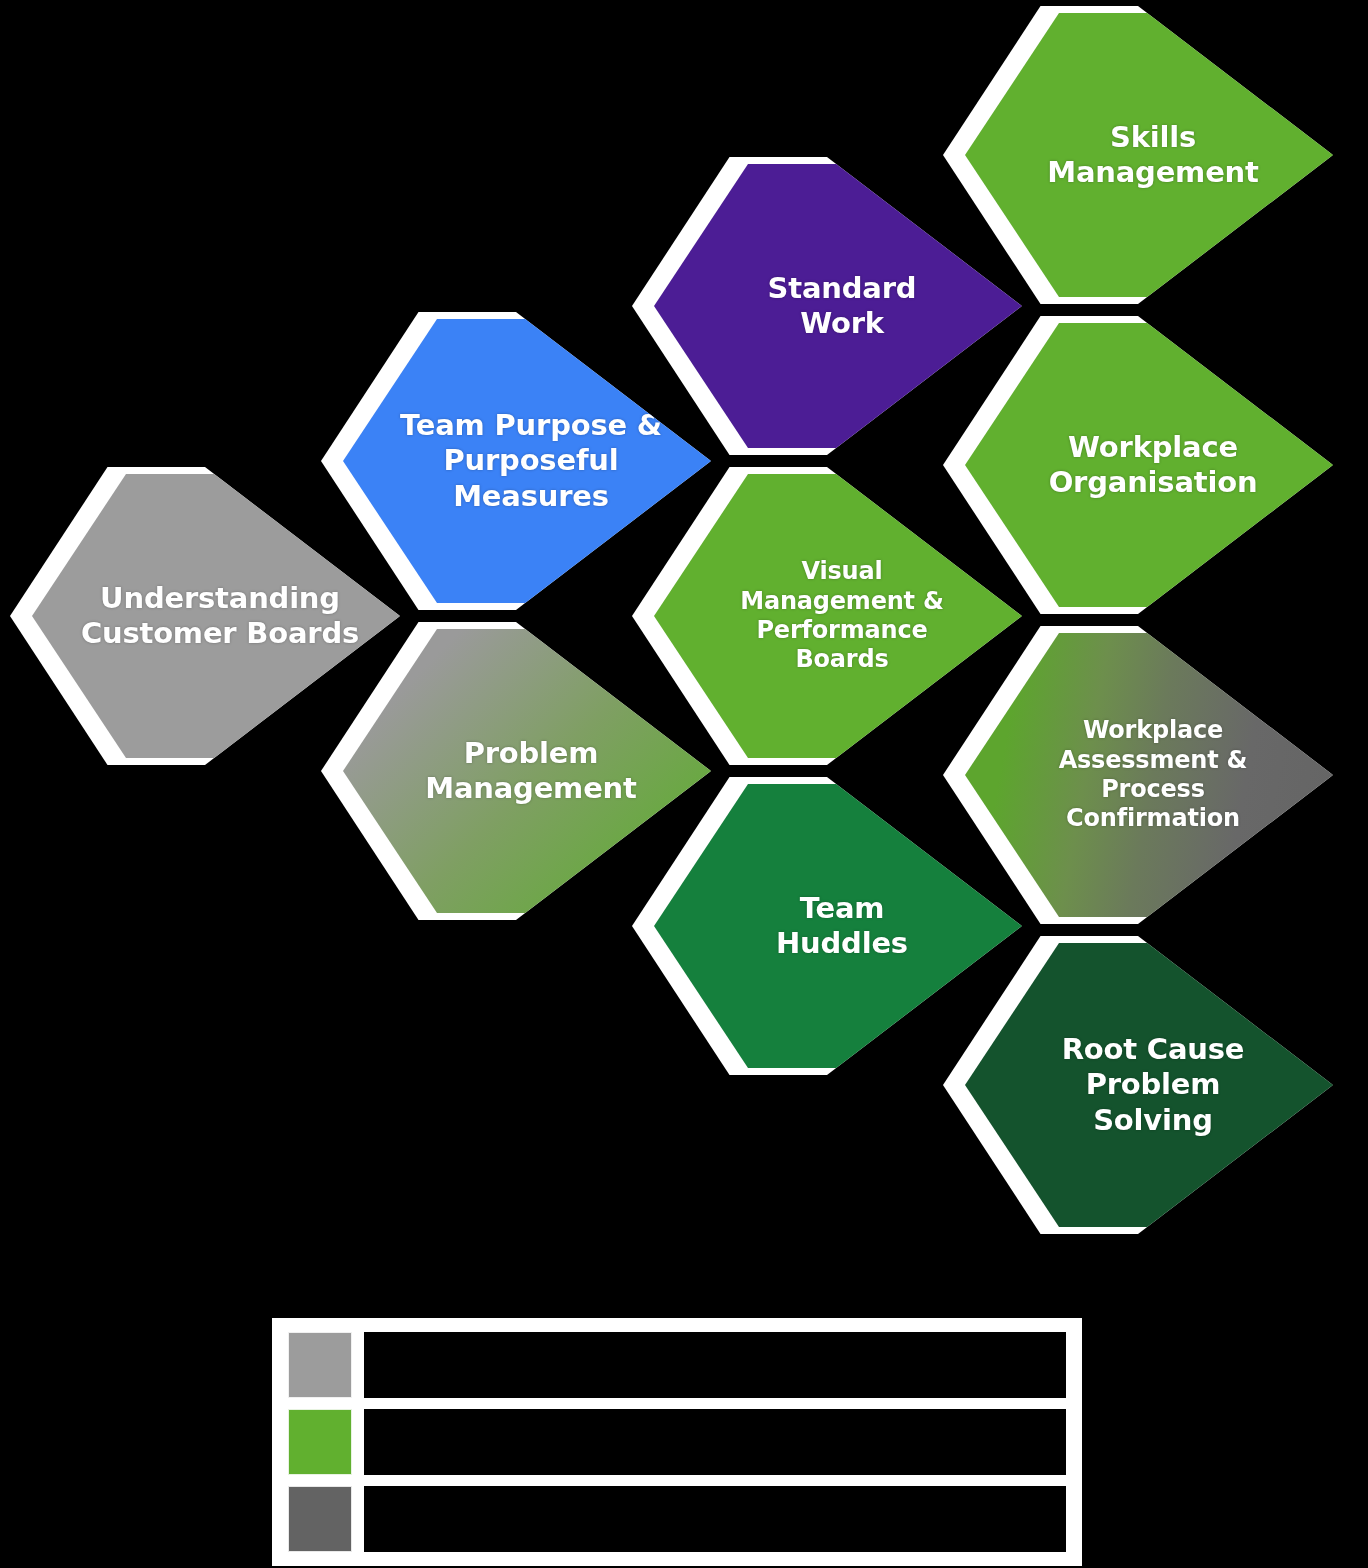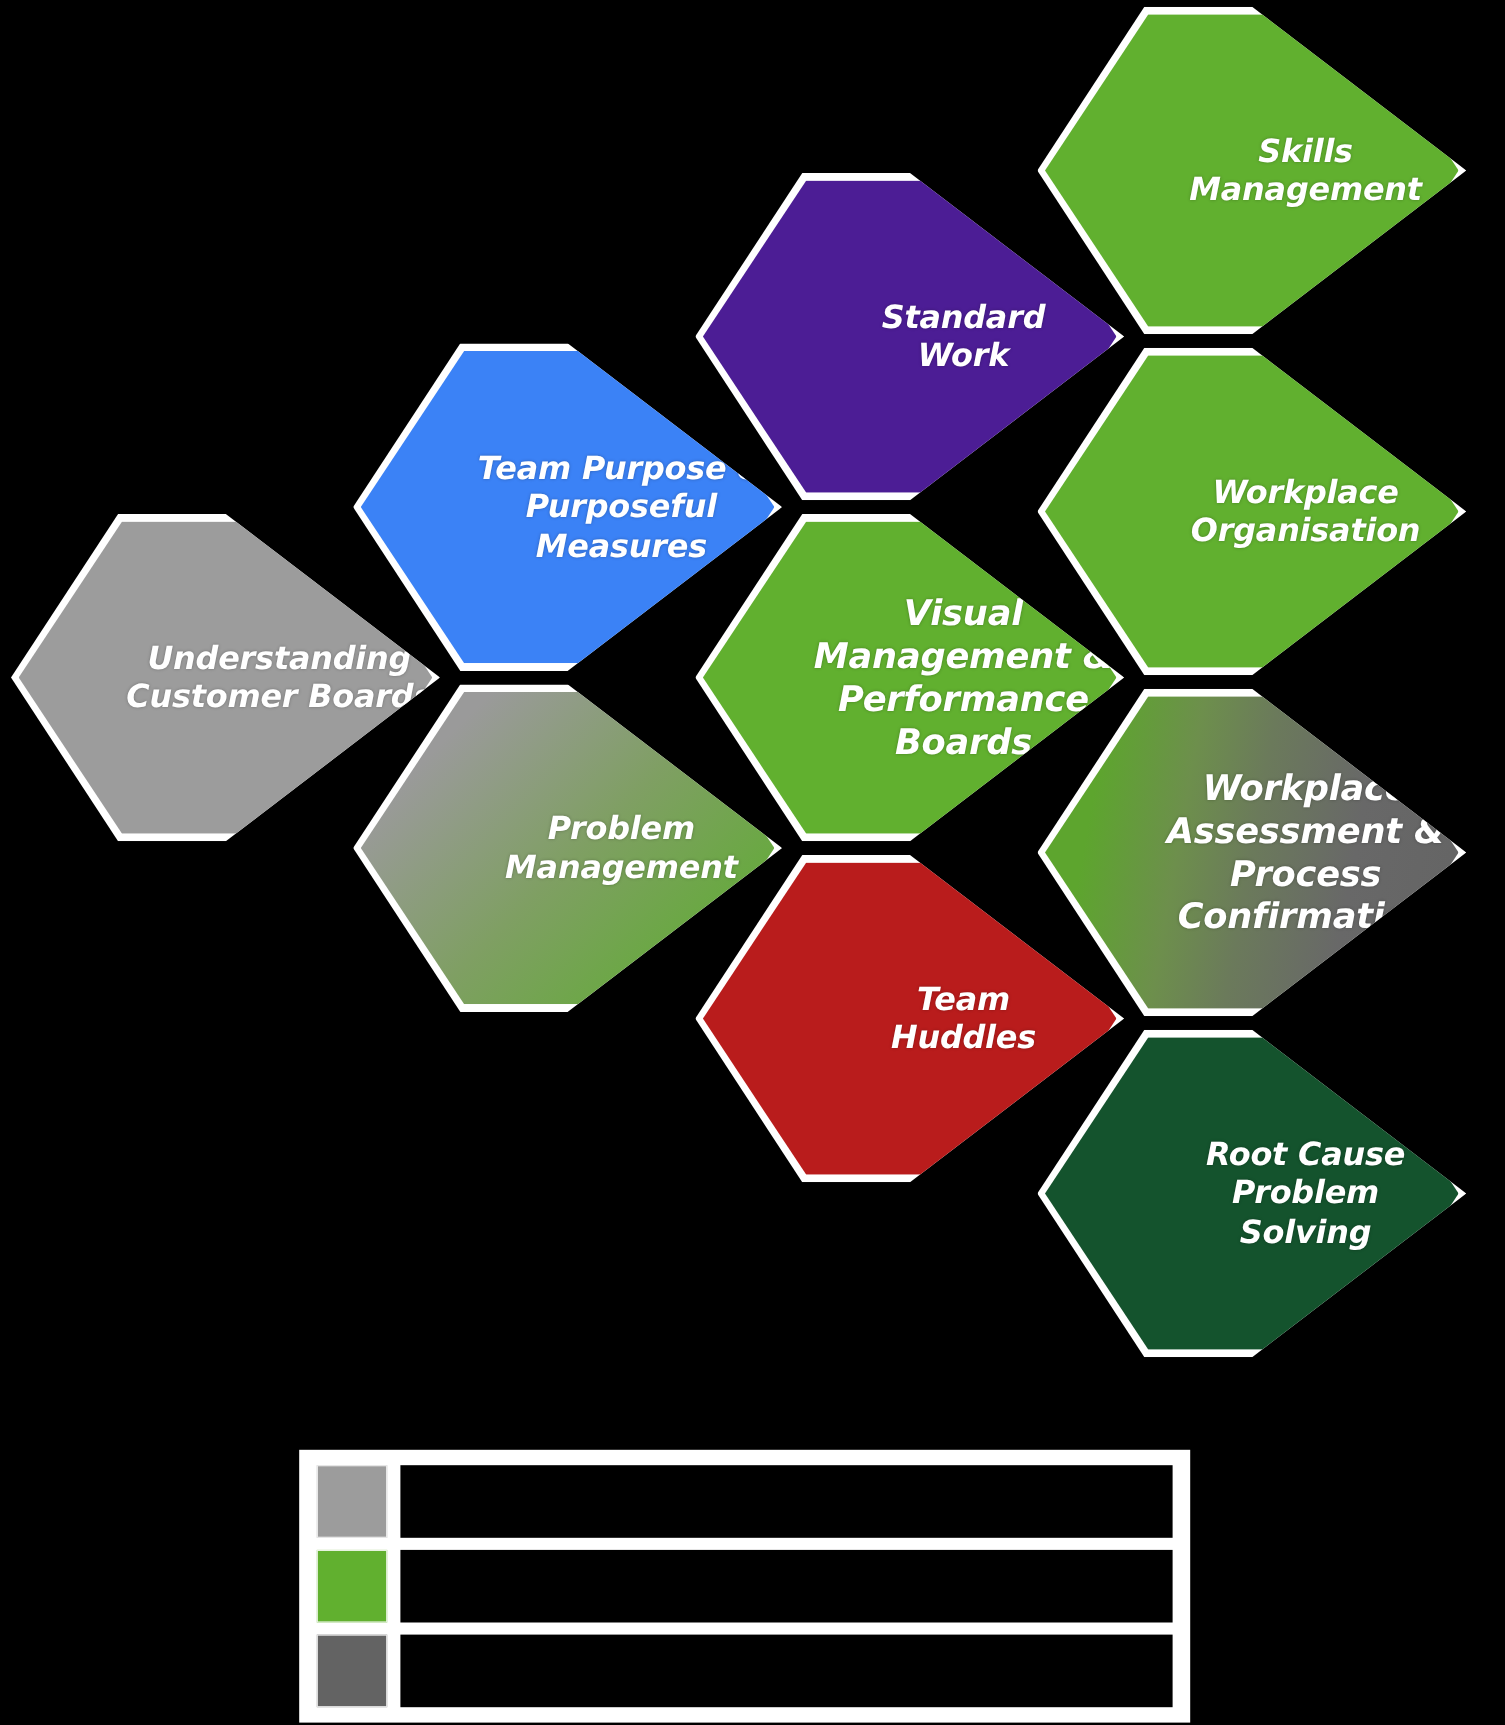--- a/index.html
+++ b/index.html
@@ -26,41 +26,40 @@
   }
   .hex .hex-outer {
     position: absolute;
     inset: 0;
     background: #ffffff;
     clip-path: polygon(0% 50%, 25% 0%, 75% 0%, 100% 50%, 75% 100%, 25% 100%);
     -webkit-clip-path: polygon(0% 50%, 25% 0%, 75% 0%, 100% 50%, 75% 100%, 25% 100%);
   }
   .hex .hex-inner {
     position: absolute;
-    left: 7px; top: 7px;
+    left: 22px; top: 7px;
     width: 376px; height: 284px;
     clip-path: polygon(0% 50%, 25% 0%, 75% 0%, 100% 50%, 75% 100%, 25% 100%);
     -webkit-clip-path: polygon(0% 50%, 25% 0%, 75% 0%, 100% 50%, 75% 100%, 25% 100%);
     display: flex;
     align-items: center;
-    justify-content: flex-end;
-    font-style: italic;
+    justify-content: center;
   }
   .hex-label {
     color: #ffffff;
     font-weight: bold;
     font-size: 29px;
     line-height: 1.22;
     text-align: center;
     width: 74%;
     letter-spacing: -0.2px;
     white-space: pre-line;
     text-shadow: 0 0 3px rgba(0,0,0,0.28);
   }
-  .hex-label.small { font-size: 32px; }
+  .hex-label.small { font-size: 24px; }
 
   
   #legend {
     position: absolute;
     left: 272px;
     top: 1318px;
     width: 810px;
     height: 248px;
     background: #ffffff;
     box-sizing: border-box;
@@ -133,21 +132,21 @@
         <div class="hex-outer"></div>
         <div class="hex-inner" style="background: rgb(97, 176, 47);">
           <div class="hex-label small">Visual
 Management &amp;
 Performance
 Boards</div>
         </div>
       </div>
       <div class="hex" style="left: 632px; top: 777px; z-index: 95;">
         <div class="hex-outer"></div>
-        <div class="hex-inner" style="background: #b91c1c;">
+        <div class="hex-inner" style="background: #15803d;">
           <div class="hex-label">Team
 Huddles</div>
         </div>
       </div>
       <div class="hex" style="left: 943px; top: 6px; z-index: 94;">
         <div class="hex-outer"></div>
         <div class="hex-inner" style="background: rgb(97, 176, 47);">
           <div class="hex-label">Skills
 Management</div>
         </div>

